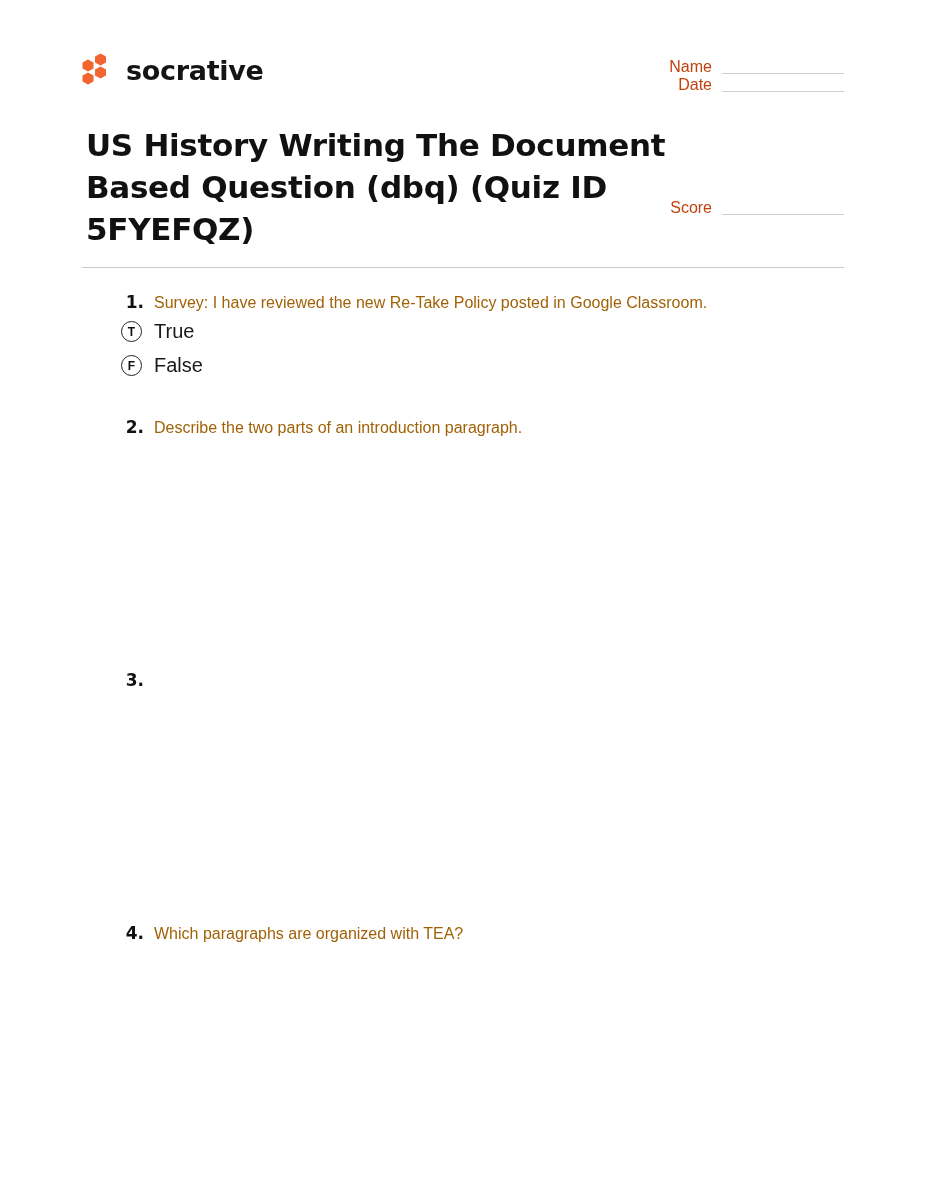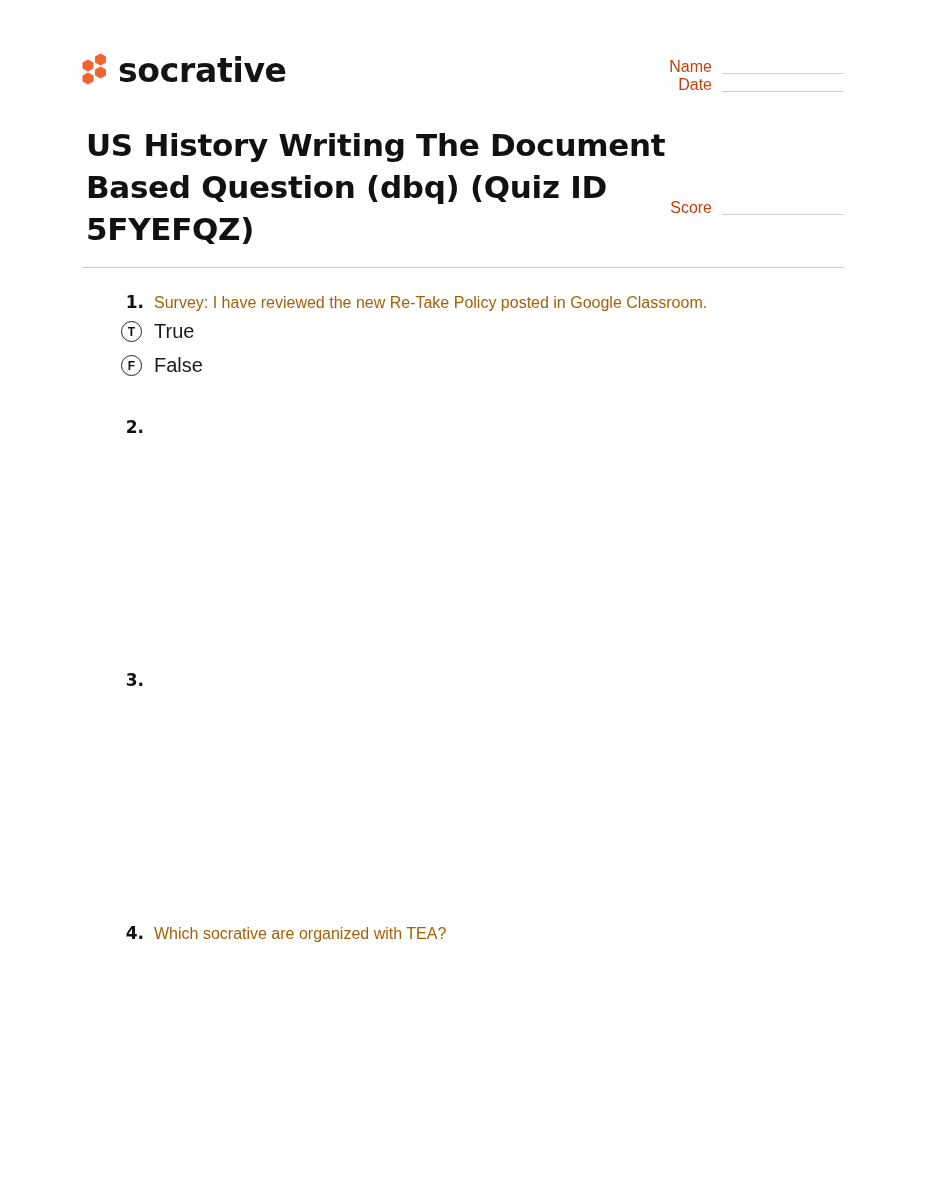--- a/index.html
+++ b/index.html
@@ -1,19 +1,19 @@
 <!DOCTYPE html>
 <html><head>
 <meta charset="utf-8">
 <style>
   html, body { margin: 0; padding: 0; background: #ffffff; }
   body { width: 926px; height: 1200px; position: relative; overflow: hidden; font-family: "Liberation Sans", sans-serif; color: #111111; }
   .logo { position: absolute; left: 81px; top: 52px; height: 38px; display: flex; align-items: center; }
   .logo svg { display: block; }
-  .logo-text { font-family: "DejaVu Sans", sans-serif; font-size: 33px; font-weight: 600; letter-spacing: -0.3px; color: #141414; margin-left: 9px; margin-top: -2px; }
+  .logo-text { font-family: "DejaVu Sans", sans-serif; font-size: 27px; font-weight: 600; letter-spacing: -0.3px; color: #141414; margin-left: 17px; margin-top: -2px; }
   .meta-row { position: absolute; display: flex; align-items: flex-end; }
   .meta-label { font-size: 16px; color: #c2410c; text-align: right; width: 80px; margin-right: 10px; line-height: 18px; }
   .meta-line { width: 122px; height: 0; border-bottom: 1px solid #cfcfcf; margin-bottom: 2px; }
   .title { position: absolute; left: 82px; top: 120px; width: 580px; margin: 4px; font-family: "DejaVu Sans", sans-serif; font-weight: 600; font-size: 31px; line-height: 42px; letter-spacing: -0.3px; color: #111111; }
   .divider { position: absolute; left: 82px; top: 267px; width: 762px; height: 0; border-top: 1px solid #cccccc; }
   .question { position: absolute; left: 120px; width: 720px; }
   .q-head { display: flex; align-items: baseline; }
   .q-num { width: 24px; text-align: right; font-family: "DejaVu Sans", sans-serif; font-weight: 700; font-size: 17px; margin-right: 10px; color: #111; }
   .q-text { font-size: 16px; color: #a16207; }
   .option { display: flex; align-items: center; margin-top: 8px; }
@@ -63,27 +63,28 @@
   </div>
   <div class="option" style="margin-left:1px; margin-top:11px;">
     <span class="opt-circle">F</span>
     <span class="opt-text">False</span>
   </div>
 </div>
 
 <div class="question" style="top:417px;">
   <div class="q-head">
     <span class="q-num">2.</span>
+    <span class="q-text">Describe the two parts of an introduction paragraph.</span>
   </div>
 </div>
 
 <div class="question" style="top:670px;">
   <div class="q-head">
     <span class="q-num">3.</span>
   </div>
 </div>
 
 <div class="question" style="top:923px;">
   <div class="q-head">
     <span class="q-num">4.</span>
-    <span class="q-text">Which socrative are organized with TEA?</span>
+    <span class="q-text">Which paragraphs are organized with TEA?</span>
   </div>
 </div>
 
 </body></html>

